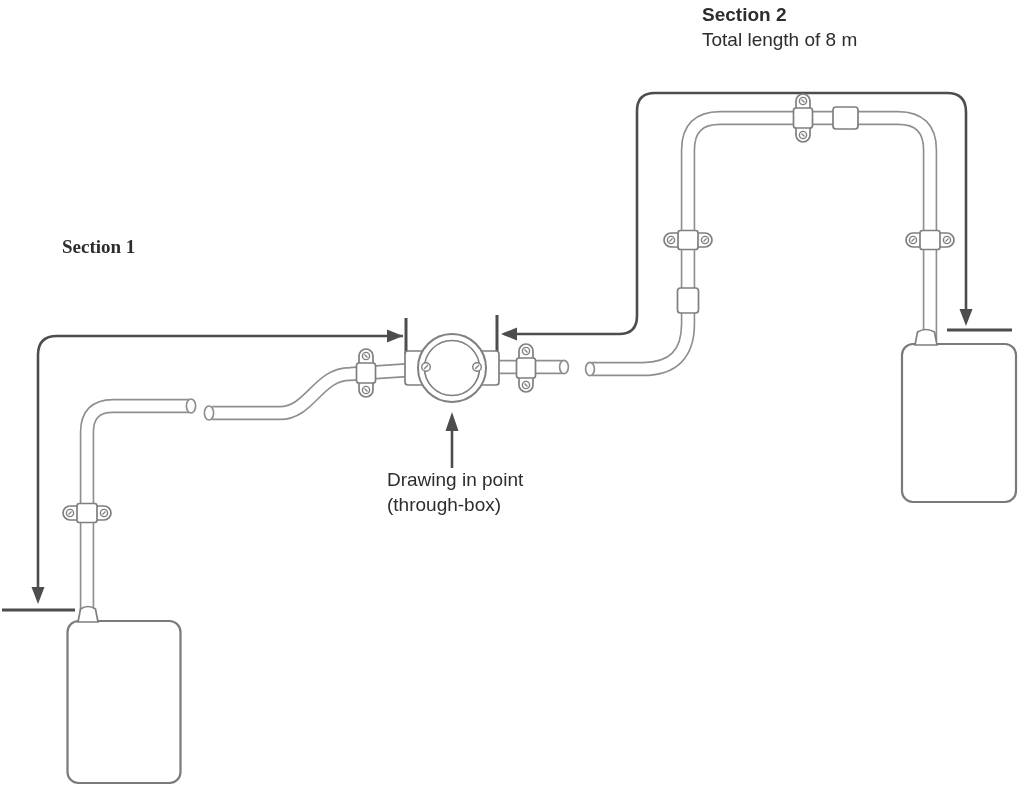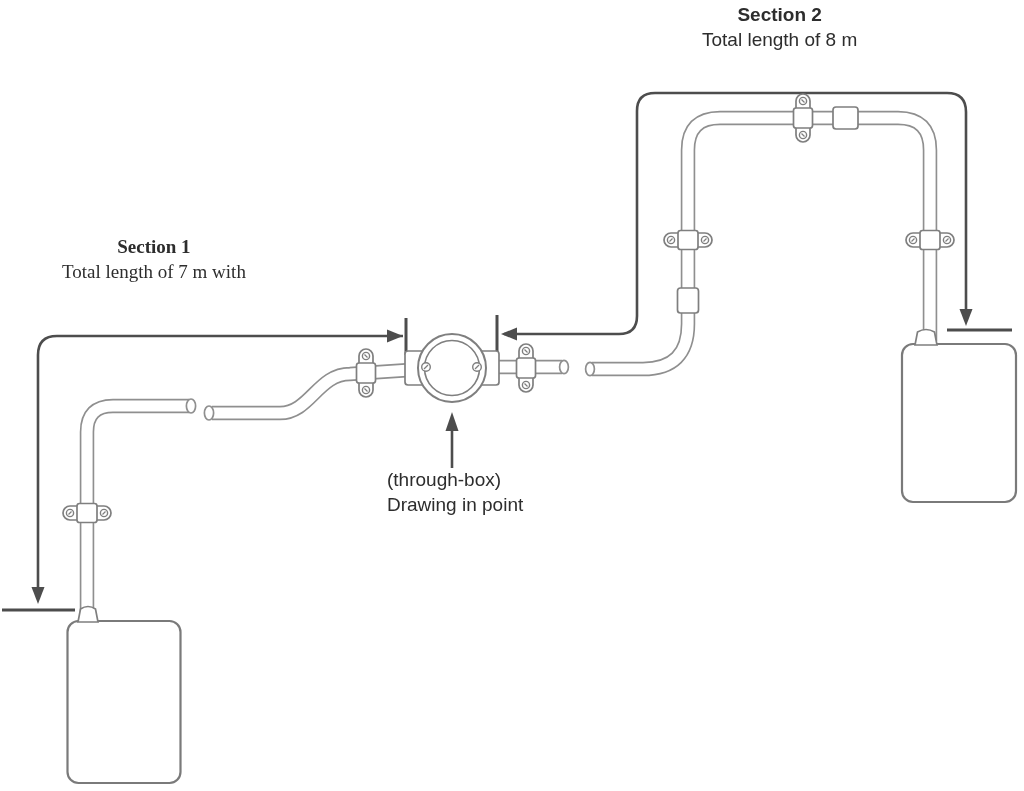--- a/index.html
+++ b/index.html
@@ -10,21 +10,21 @@
     --text:#2d2d2d;
     --background:#ffffff;
   }
   html,body{margin:0;padding:0;background:var(--background);}
   .stage{
     position:relative;width:1024px;height:791px;background:var(--background);
     font-family:"Liberation Sans", sans-serif;color:var(--text);overflow:hidden;
   }
   .stage svg{position:absolute;left:0;top:0;}
   .label{position:absolute;font-size:19px;line-height:25px;color:var(--text);white-space:nowrap;}
-  .label .t{font-weight:700;text-align:center;}
+  .label .t{font-weight:700;}
   
   .dimline{fill:none;stroke:var(--dimension-line);stroke-width:2.6;}
   .tick{stroke:var(--dimension-line);stroke-width:3;}
   .dimfill{fill:var(--dimension-line);stroke:none;}
   .pipe-outer{fill:none;stroke:var(--pipe-outline);stroke-width:14.5;stroke-linecap:butt;}
   .pipe-inner{fill:none;stroke:var(--background);stroke-width:11.2;stroke-linecap:butt;}
   .fixture{fill:var(--background);stroke:var(--fixture-outline);stroke-width:1.7;}
   .screw{fill:var(--background);stroke:var(--fixture-outline);stroke-width:1.4;}
   .slot{stroke:var(--fixture-outline);stroke-width:1.2;fill:none;}
   .pipe-end{fill:var(--background);stroke:var(--pipe-outline);stroke-width:1.7;}
@@ -124,26 +124,25 @@
     </g>
 
     <g>
       <line class="dimline" x1="452" y1="431" x2="452" y2="468"></line>
       <polygon class="dimfill" points="452,412 445.5,431 458.5,431"></polygon>
     </g>
   </svg>
 
   <div class="label" style="left:62px;top:234px;font-family:Liberation Serif, serif;">
     <div class="t">Section 1</div>
-    <div>Total length of 7 m with</div>
   </div>
 
   <div class="label" style="left:702px;top:2px;">
     <div class="t">Section 2</div>
     <div>Total length of 8 m</div>
   </div>
 
   <div class="label" style="left:387px;top:467px;">
+    <div>Drawing in point</div>
     <div>(through-box)</div>
-    <div>Drawing in point</div>
   </div>
 
 </div>
 
 </body></html>

